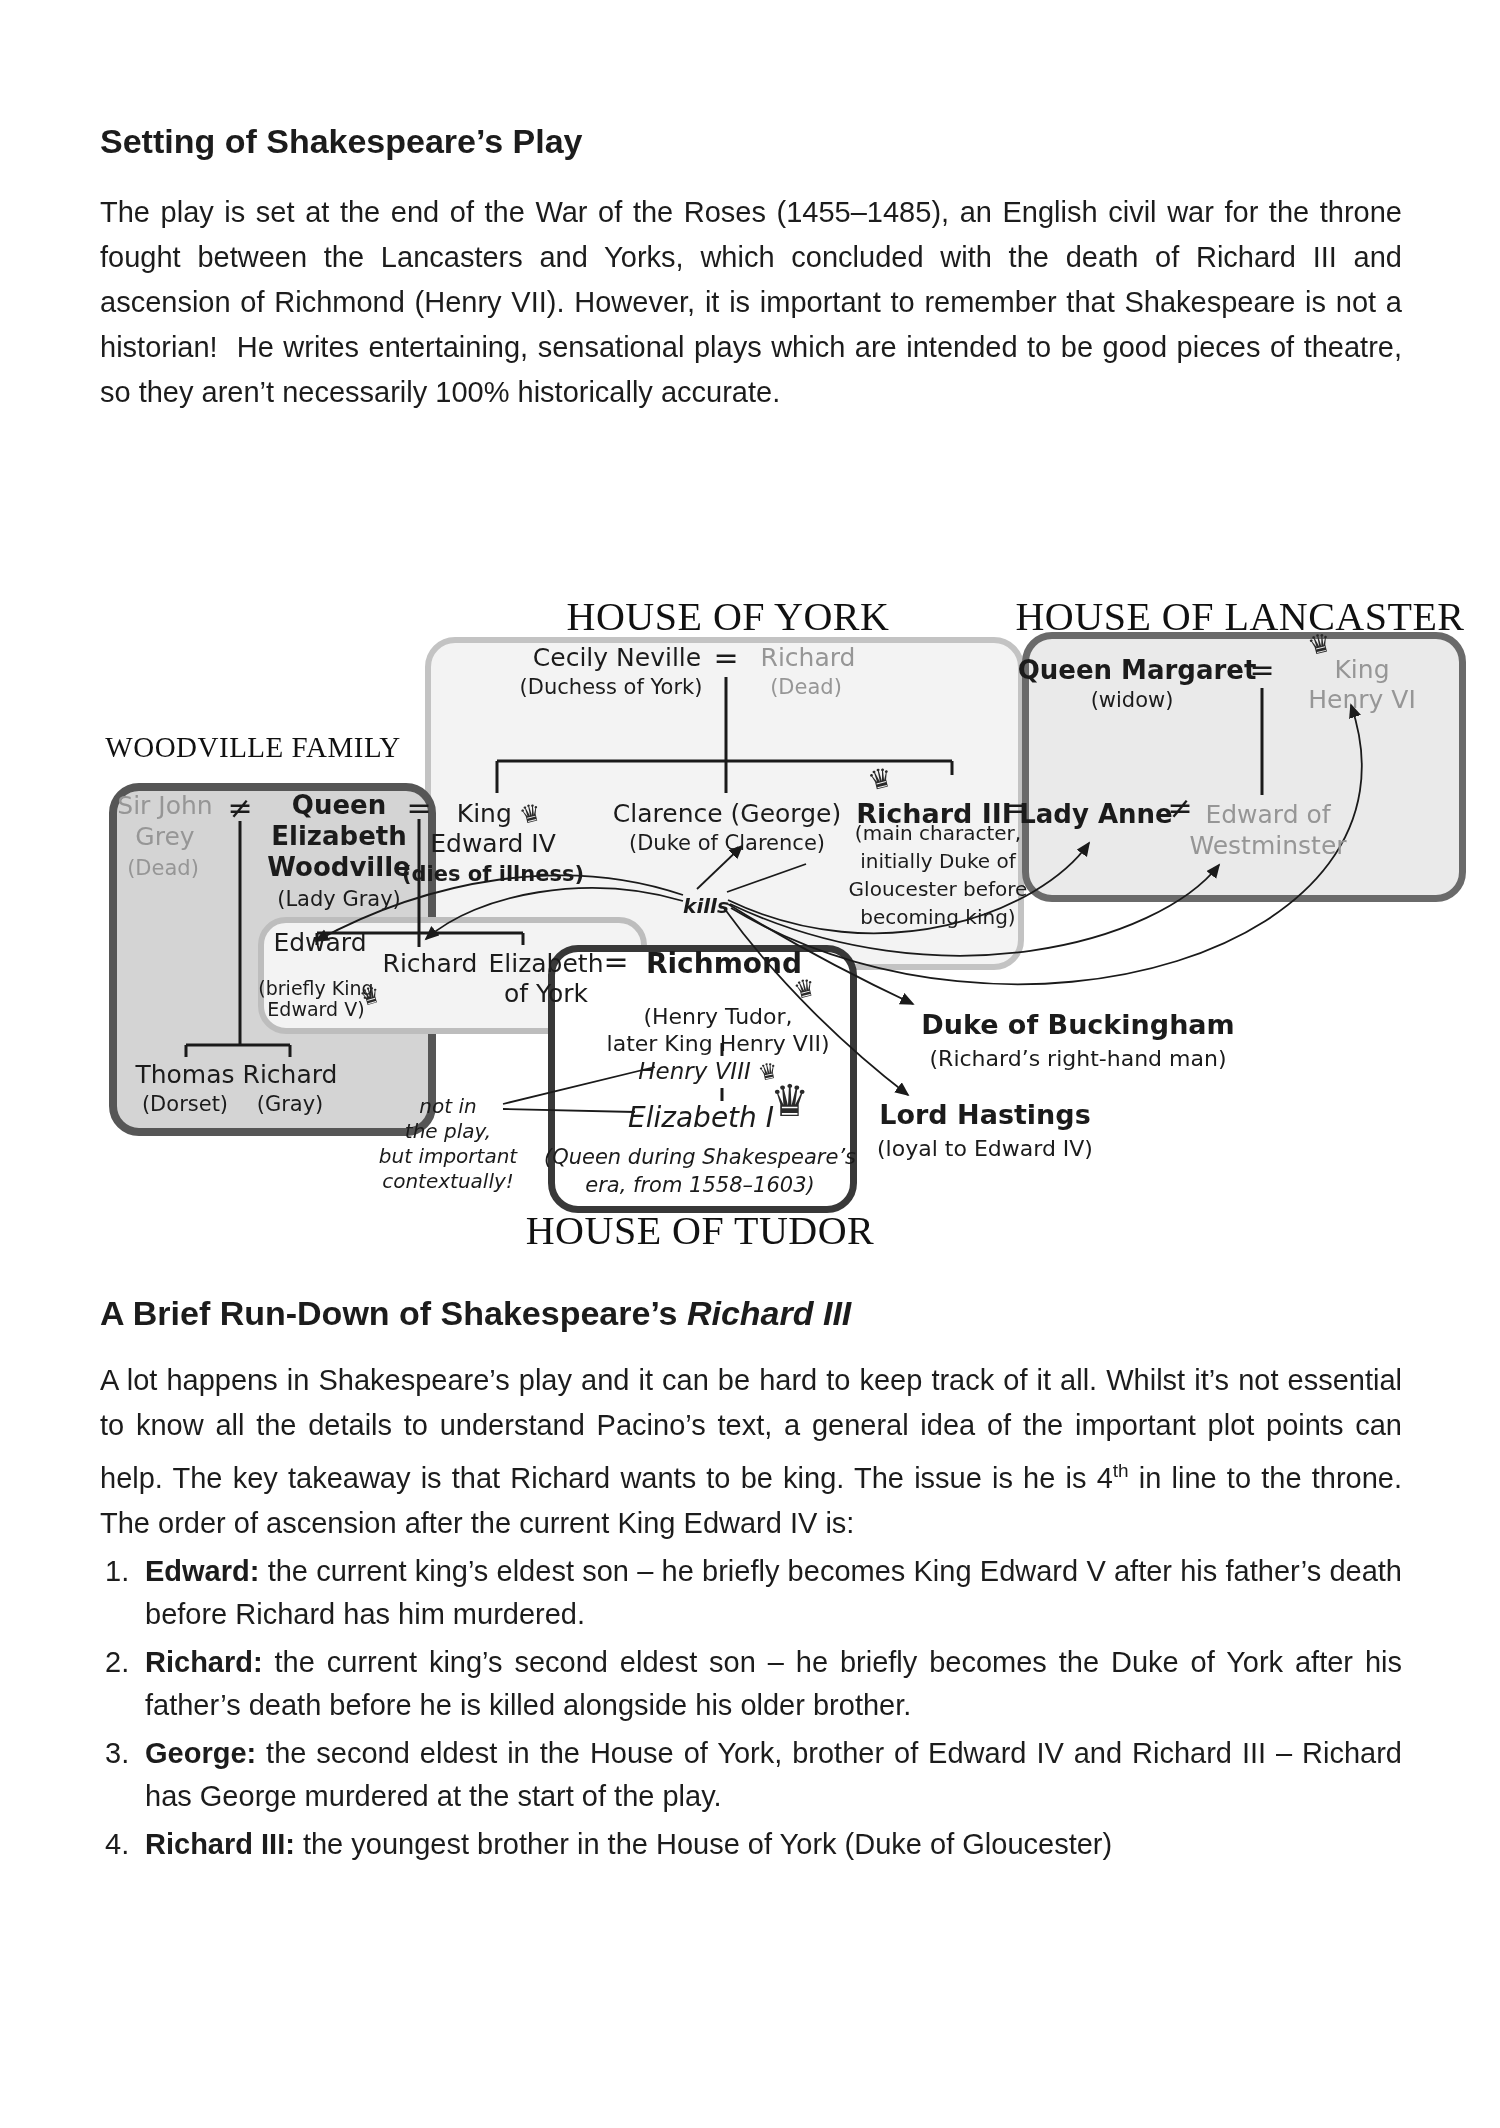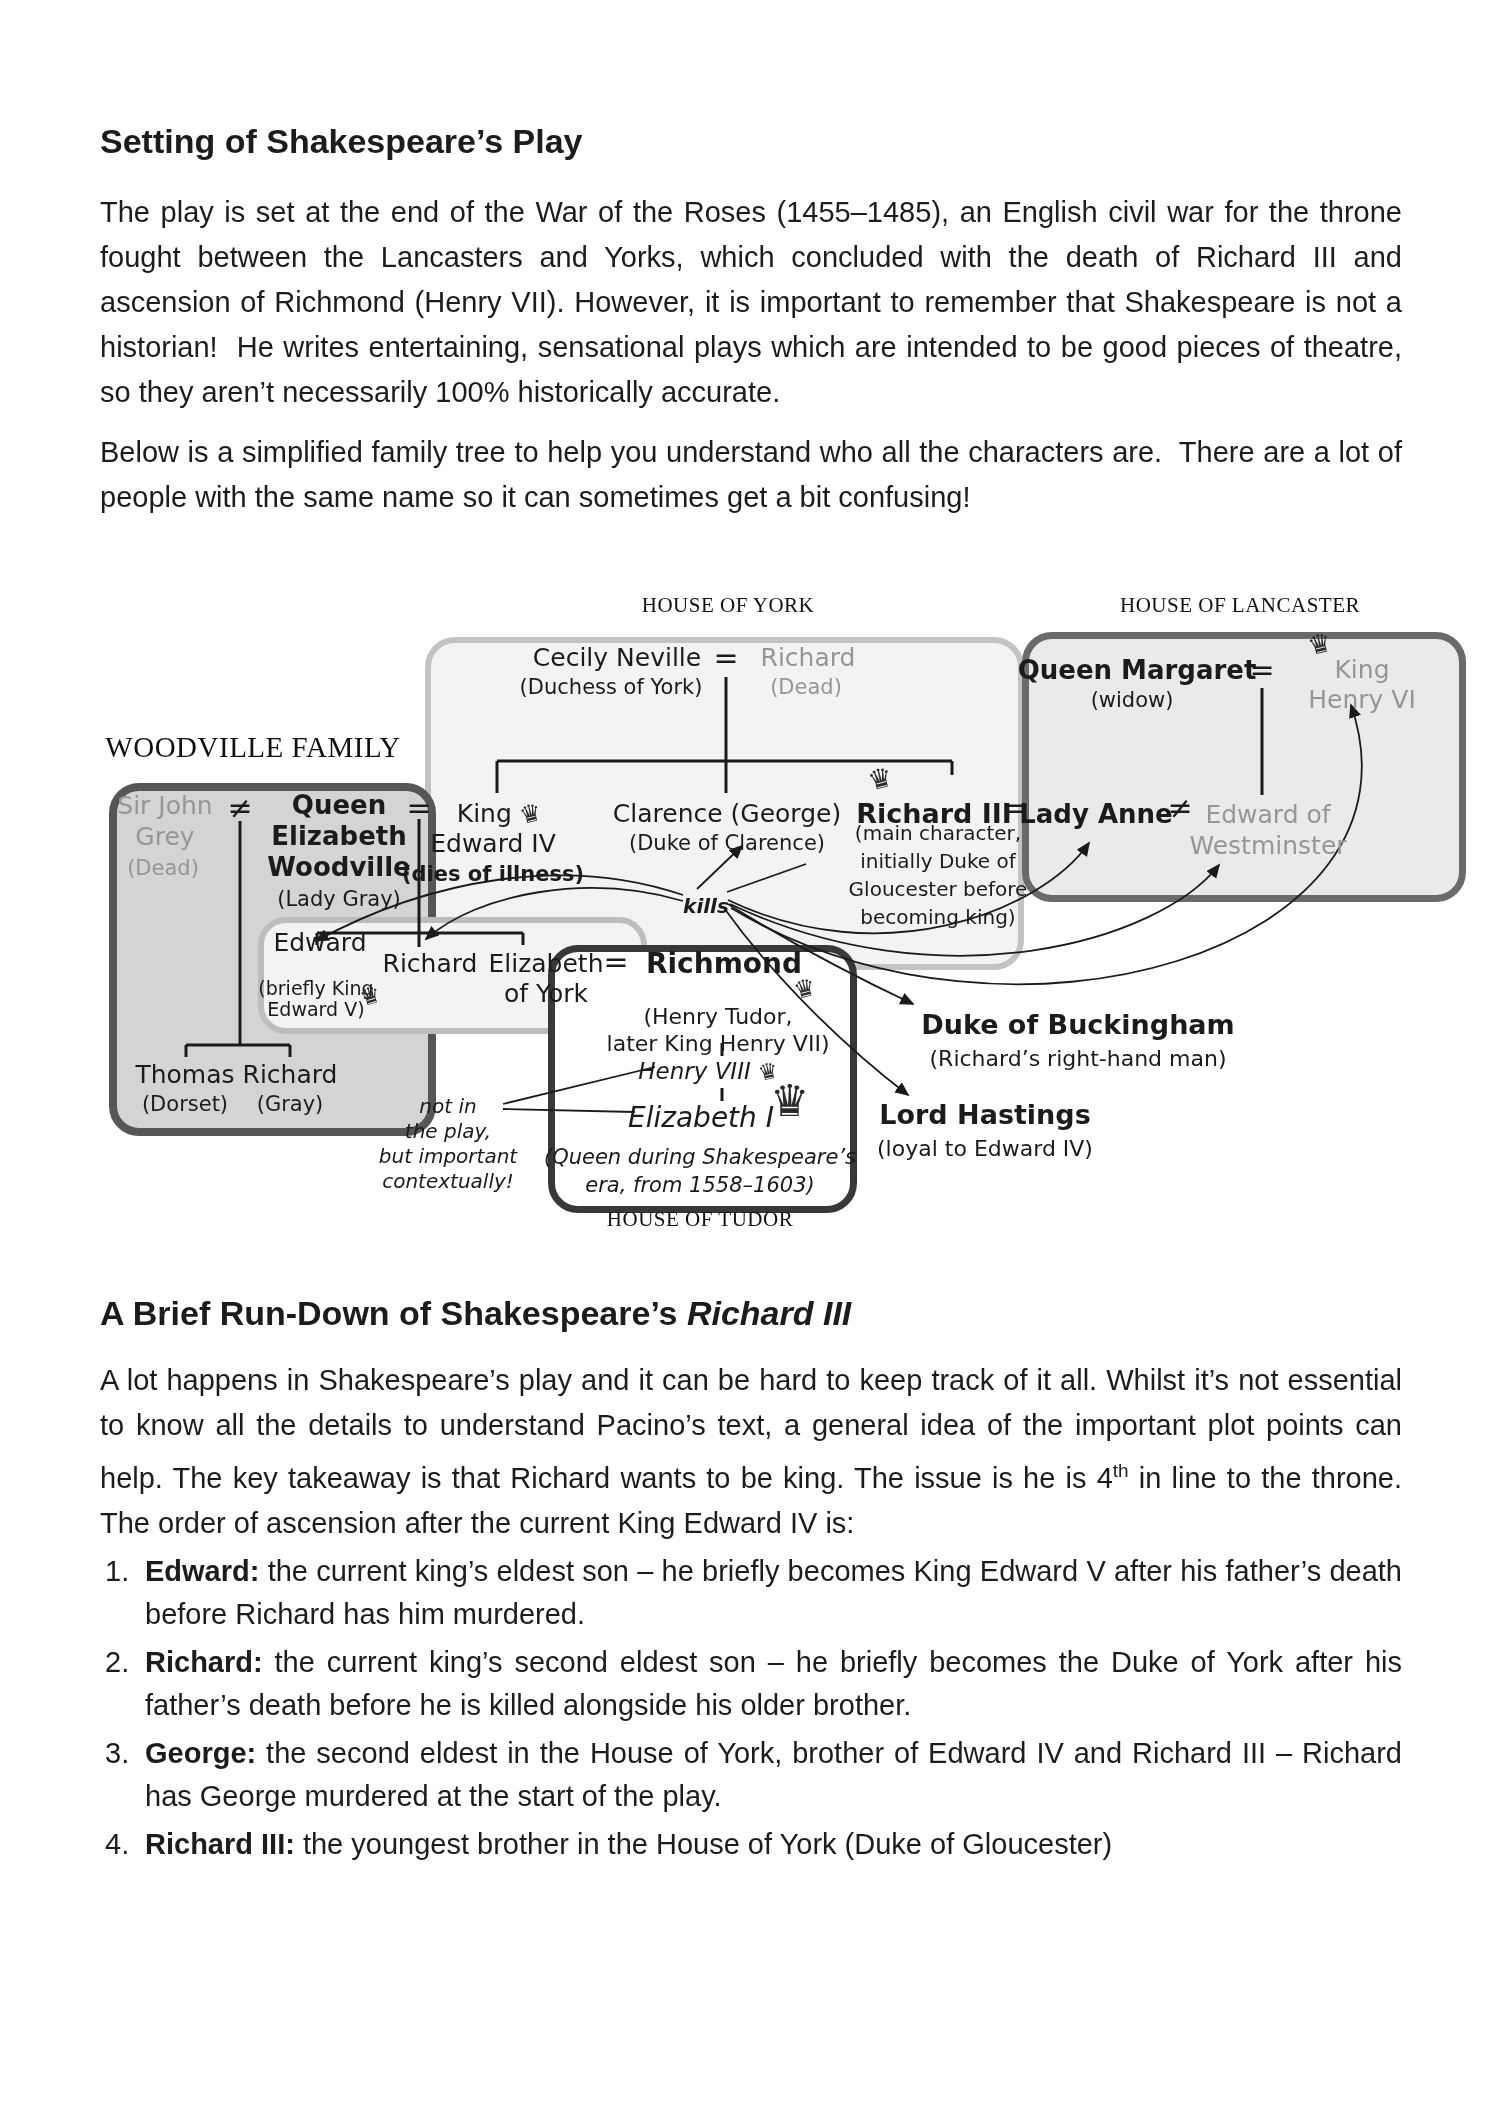--- a/index.html
+++ b/index.html
@@ -22,21 +22,21 @@
   .b-tudor{background:#ffffff;border:7px solid #383838;z-index:1;}
   .dgm svg{position:absolute;left:0;top:0;z-index:2;}
   .dt{position:absolute;z-index:3;font-family:"DejaVu Sans",sans-serif;color:#1b1b1b;
       text-align:center;white-space:pre-line;font-size:25px;line-height:30px;}
   .bld{font-weight:700;font-size:26px;}
   .sub{font-size:21px;line-height:26px;}
   .tiny{font-size:19px;line-height:21px;}
   .gray{color:#969696;}
   .it{font-style:italic;}
   .sym{font-size:30px;font-weight:400;}
-  .house{position:absolute;z-index:3;font-family:"Liberation Serif",serif;font-size:21px;
+  .house{position:absolute;z-index:3;font-family:"Liberation Serif",serif;font-size:40px;
       letter-spacing:0.5px;white-space:nowrap;color:#111;}
   .crown{position:absolute;z-index:3;color:#2a2a2a;font-family:"DejaVu Sans",sans-serif;line-height:1;}
   .kills{font-weight:700;font-style:italic;font-size:20px;}
   .ann-b{font-weight:700;font-size:27px;}
   .ann-s{font-size:22px;}
   
   ol.rundown{position:absolute;left:145px;top:1550px;width:1257px;margin:0;padding:0;list-style:none;
       font-size:29px;line-height:43px;text-align:justify;}
   ol.rundown li{position:relative;margin:0 0 5px 0;}
   ol.rundown .num{position:absolute;left:-40px;}
@@ -44,21 +44,20 @@
   .footer{position:absolute;left:0;top:2055px;width:1500px;text-align:center;font-size:27px;color:#1c1c1c;}
   .pageno{position:absolute;right:78px;top:0;font-weight:700;font-size:29px;}
 </style>
 </head>
 <body>
 
 <div class="page">
 
   <h1 class="ttl" style="top:122px;">Setting of Shakespeare’s Play</h1>
   <p class="body-par" style="top:190px;">The play is set at the end of the War of the Roses (1455–1485), an English civil war for the throne fought between the Lancasters and Yorks, which concluded with the death of Richard III and ascension of Richmond (Henry VII). However, it is important to remember that Shakespeare is not a historian!&nbsp; He writes entertaining, sensational plays which are intended to be good pieces of theatre, so they aren’t necessarily 100% historically accurate.</p>
-  <p class="body-par" style="top:430px;">Below is a simplified family tree to help you understand who all the characters are.&nbsp; There are a lot of people with the same name so it can sometimes get a bit confusing!</p>
 
   <div class="dgm">
 
     <div class="box b-york abs" style="left:425px;top:82px;width:587px;height:321px;"></div>
     <div class="box b-lanc abs" style="left:1022px;top:77px;width:430px;height:256px;"></div>
     <div class="box b-wood abs" style="left:109px;top:228px;width:311px;height:337px;"></div>
     <div class="box b-kids abs" style="left:258px;top:362px;width:377px;height:105px;"></div>
     <div class="box b-tudor abs" style="left:548px;top:390px;width:295px;height:254px;"></div>
 
     <svg width="1500" height="720" viewBox="0 0 1500 720">

